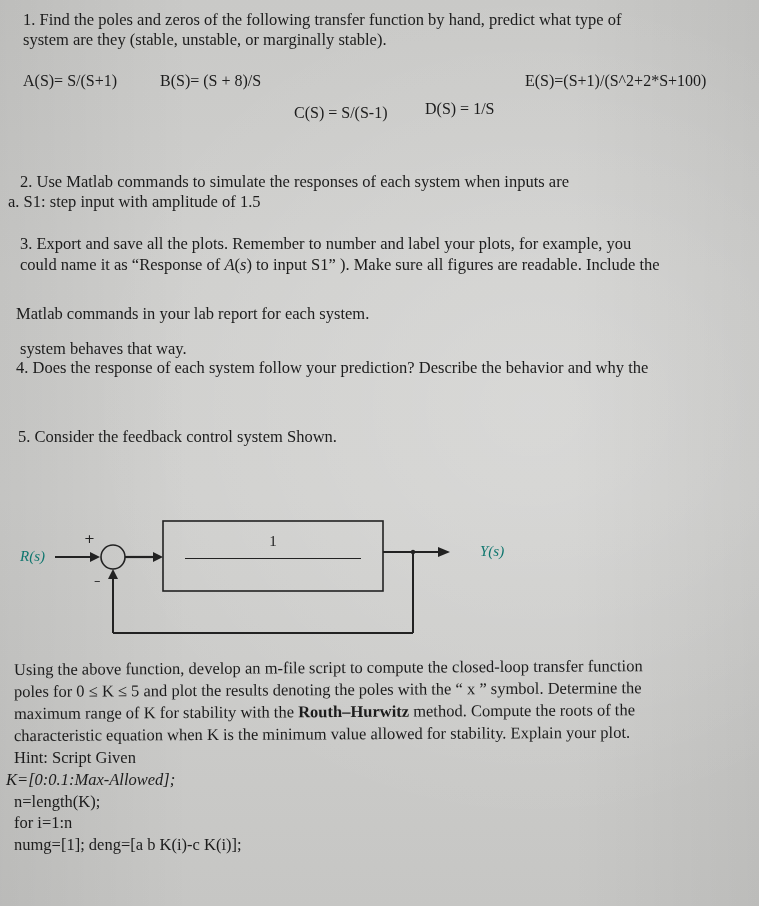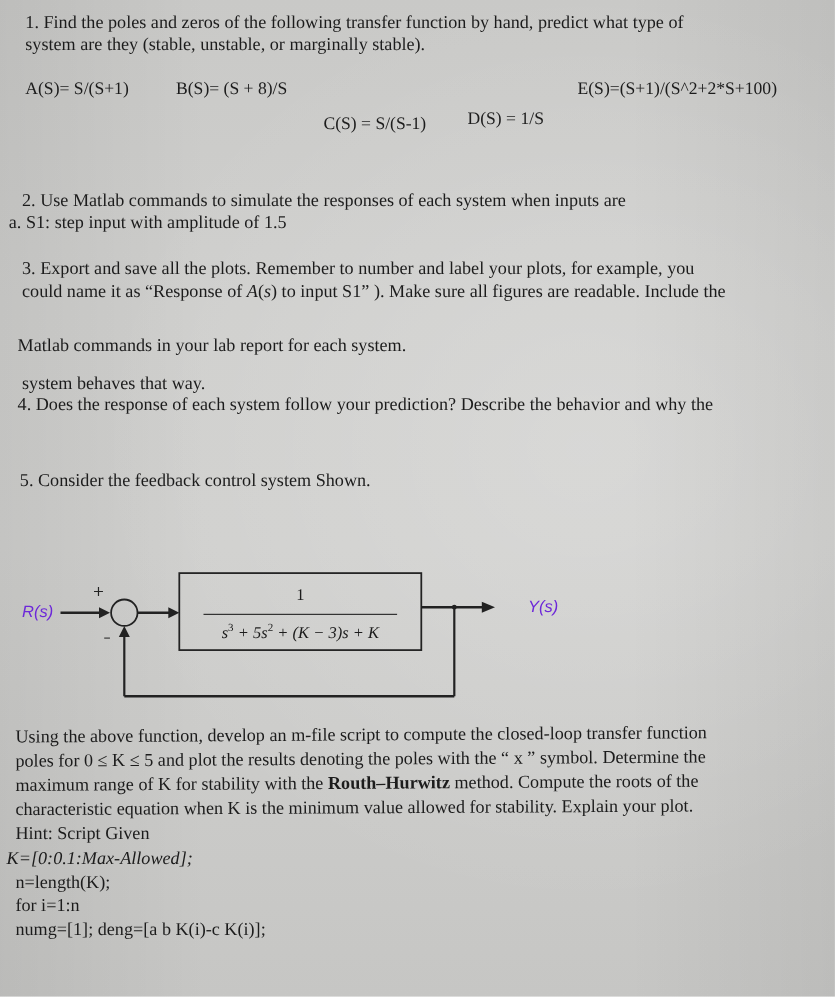--- a/index.html
+++ b/index.html
@@ -13,21 +13,21 @@
       position: absolute; left: 0; top: 0; width: 759px; height: 906px;
       background: radial-gradient(ellipse at 70% 45%, rgba(255,255,255,0.18), rgba(0,0,0,0) 60%),
                   linear-gradient(90deg, rgba(0,0,0,0.06), rgba(0,0,0,0) 25%, rgba(0,0,0,0) 75%, rgba(0,0,0,0.05));
       pointer-events: none;
     }
     .line { position: absolute; white-space: nowrap; font-size: 16.5px; line-height: 20px; }
     .eq { font-size: 16px; }
     .bold { font-weight: bold; }
     .ital { font-style: italic; }
     #diagram { position: absolute; left: 0; top: 505px; width: 560px; height: 140px; }
-    .dlabel { position: absolute; font-family: Liberation Sans, sans-serif; font-style: italic; font-size: 15px; color: #6d28d9; }
+    .dlabel { position: absolute; font-family: Liberation Serif, serif; font-style: italic; font-size: 15px; color: #0f766e; }
     .tf { position: absolute; left: 163px; top: 16px; width: 220px; height: 70px; text-align: center; font-family: "Liberation Serif", serif; font-size: 15px; }
     .tf .num { position: absolute; left: 0; right: 0; top: 12px; }
     .tf .den { position: absolute; left: 0; right: 0; top: 45px; font-style: italic; }
     .tf .den sup { font-size: 10px; font-style: normal; }
     .tf .bar { position: absolute; left: 22px; right: 22px; top: 37px; height: 1px; background: #222; }
     .sign { position: absolute; font-family: "DejaVu Sans", sans-serif; font-size: 13px; color: #222; }
   </style>
 </head>
 <body>
 
@@ -77,21 +77,20 @@
     <line x1="113" y1="128" x2="113" y2="72" stroke="#222" stroke-width="2"></line>
     <polygon points="108,74 113,64 118,74" fill="#222"></polygon>
   </svg>
   <div class="dlabel" style="left:20px; top:43px;">R(s)</div>
   <div class="dlabel" style="left:457px; top:38px;margin-left:23px;">Y(s)</div>
   <div class="sign" style="left:84px; top:26px;">+</div>
   <div class="sign" style="left:94px; top:68px;">–</div>
   <div class="tf">
     <div class="num">1</div>
     <div class="bar"></div>
-    <div class="den"><span>s</span><sup>3</sup><span> + 5s</span><sup>2</sup><span> + (K − 3)s + K</span></div>
   </div>
 </div>
 
 <div class="line" style="left:14px; top:660px; transform: rotate(-0.35deg); transform-origin: left;">Using the above function, develop an m-file script to compute the closed-loop transfer function</div>
 <div class="line" style="left:14px; top:682px; transform: rotate(-0.35deg); transform-origin: left;">poles for 0 ≤ K ≤ 5 and plot the results denoting the poles with the “ x ” symbol. Determine the</div>
 <div class="line" style="left:14px; top:704px; transform: rotate(-0.35deg); transform-origin: left;"><span>maximum range of K for stability with the </span><span class="bold">Routh–Hurwitz</span><span> method. Compute the roots of the</span></div>
 <div class="line" style="left:14px; top:726px; transform: rotate(-0.3deg); transform-origin: left;">characteristic equation when K is the minimum value allowed for stability. Explain your plot.</div>
 <div class="line" style="left:14px; top:748px;">Hint: Script Given</div>
 
 <div class="line" style="left:6px; top:770px;font-style:italic;">K=[0:0.1:Max-Allowed];</div>

